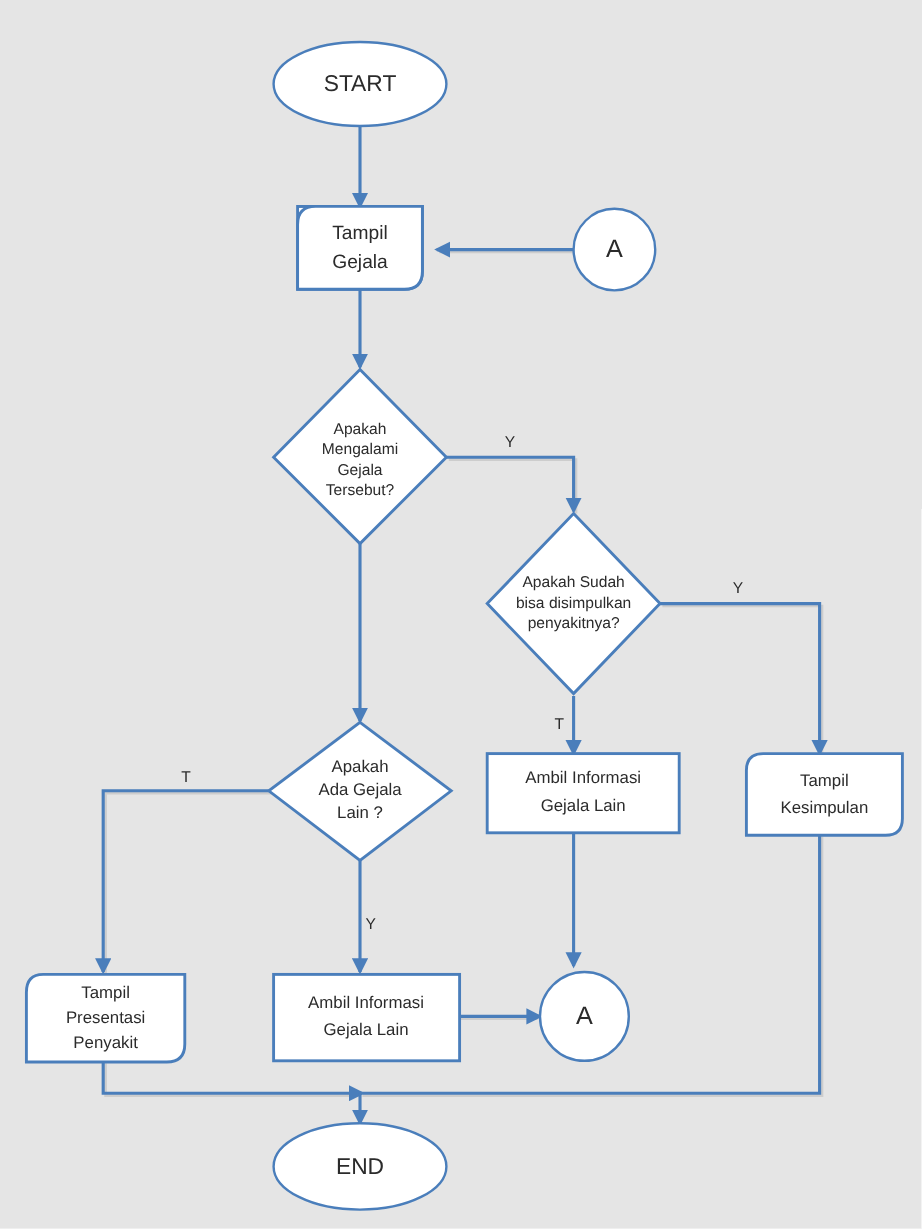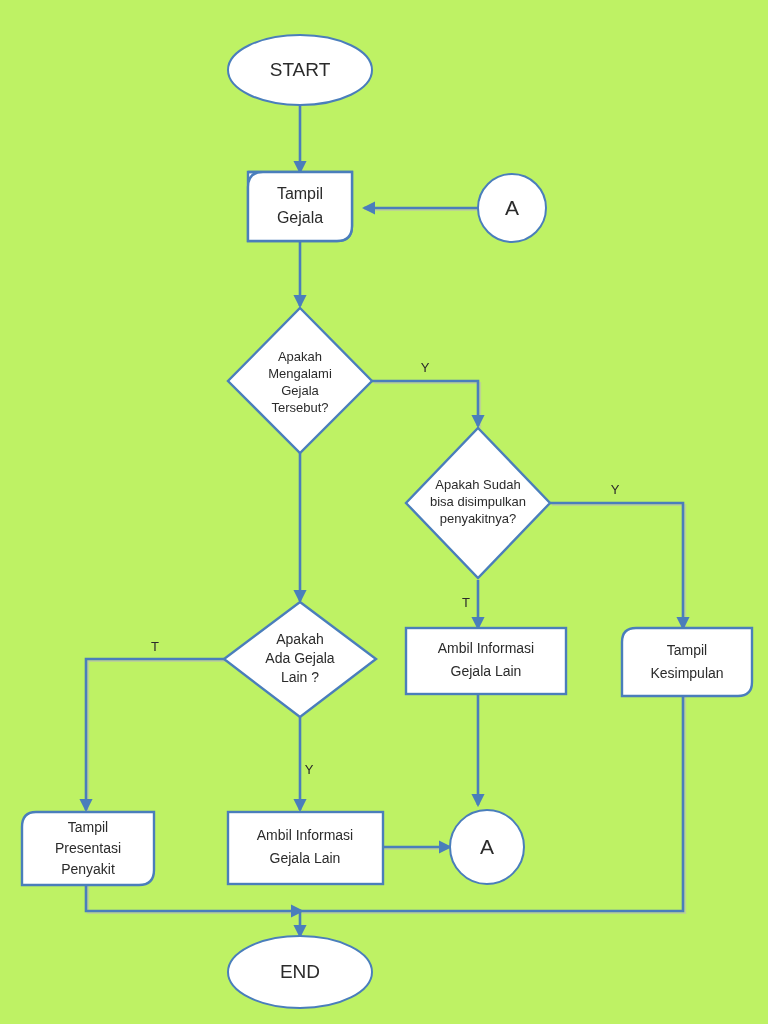--- a/index.html
+++ b/index.html
@@ -11,21 +11,21 @@
   body {
     font-family: "Liberation Sans", sans-serif;
     width: 768px;
     height: 1024px;
     overflow: hidden;
   }
   #canvas {
     position: relative;
     width: 768px;
     height: 1024px;
-    background: #bef264;
+    background: #e5e5e5;
   }
   #flow-svg {
     position: absolute;
     top: 0;
     left: 0;
     width: 768px;
     height: 1024px;
   }
   .node-text {
     font-family: "Liberation Sans", sans-serif;

